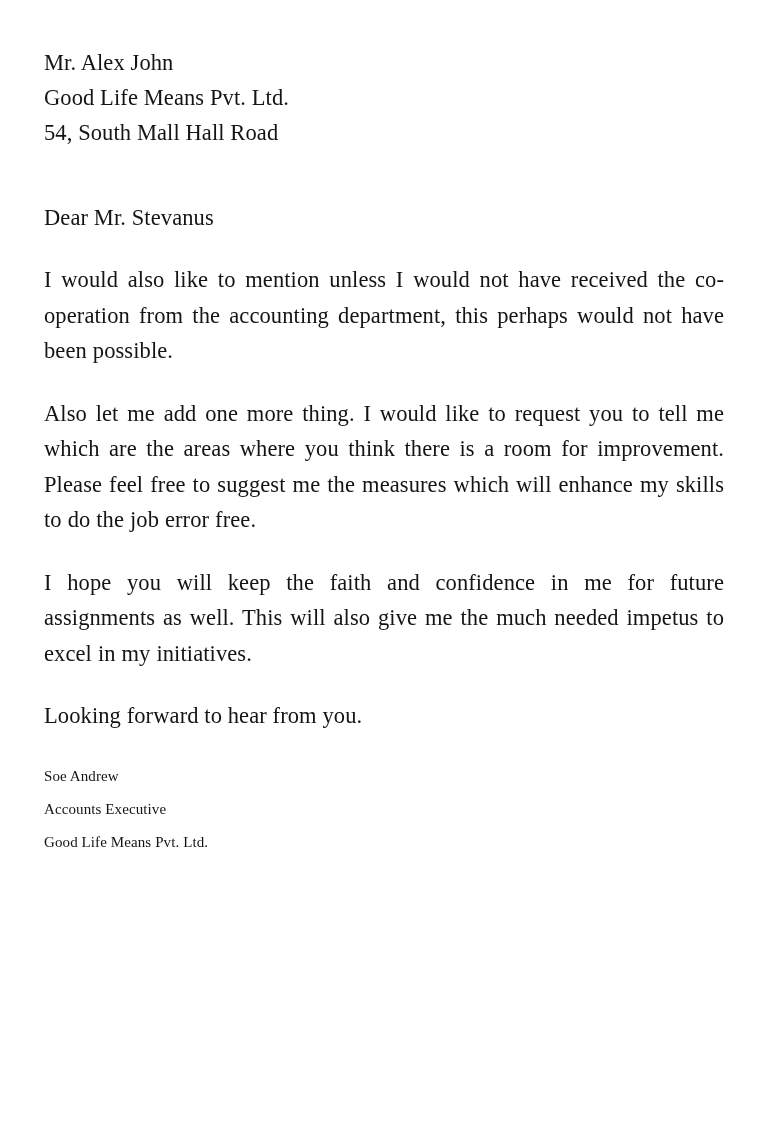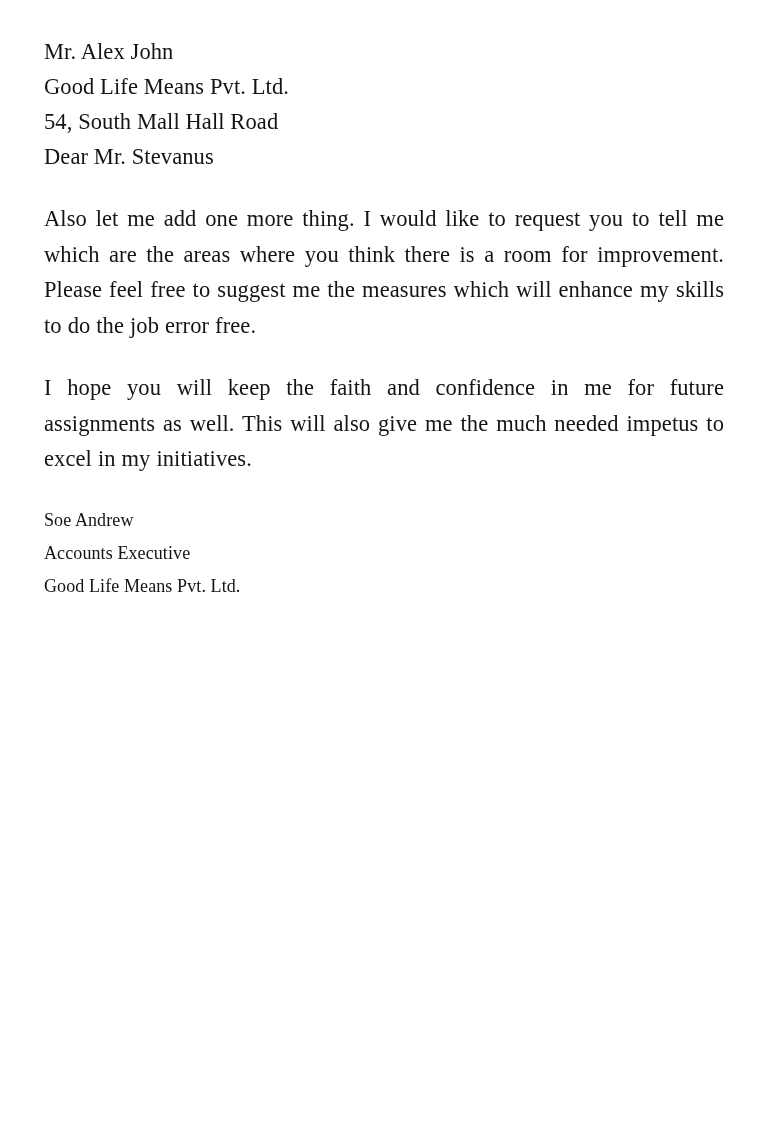--- a/index.html
+++ b/index.html
@@ -21,38 +21,39 @@
     background: #ffffff;
     box-sizing: border-box;
     padding: 34px 44px 0 44px;
     position: relative;
   }
   .letter-body {
     width: 680px;
   }
   
   .address-block {
-    margin: 0 0 0 0;
+    margin: 11px 0 0 0;
   }
   .address-line {
     font-size: 22.5px;
     line-height: 35px;
     letter-spacing: 0.1px;
     white-space: nowrap;
     font-weight: 400;
   }
   .address-line sup {
     font-size: 0.58em;
     vertical-align: super;
     line-height: 0;
   }
   
   .salutation {
     font-size: 22.5px;
     line-height: 35px;
+    margin-top: 50px;
     letter-spacing: 0.1px;
     white-space: nowrap;
   }
   
   .para {
     font-size: 22.5px;
     line-height: 35.5px;
     margin-top: 27px;
     text-align: justify;
     text-justify: inter-word;
@@ -65,43 +66,45 @@
     line-height: 35px;
     margin-top: 27px;
     letter-spacing: 0.1px;
     white-space: nowrap;
   }
   
   .signature-block {
     margin-top: 27px;
   }
   .signature-line {
-    font-size: 18px;
+    font-size: 15px;
     line-height: 33px;
     letter-spacing: 0.1px;
     white-space: nowrap;
   }
 </style>
 </head>
 <body>
 
 <div class="page">
   <div class="letter-body">
 
     <div class="address-block">
       <div class="address-line">Mr. Alex John</div>
       <div class="address-line">Good Life Means Pvt. Ltd.</div>
       <div class="address-line">54, South Mall Hall Road</div>
     </div>
 
     <div class="salutation">Dear Mr. Stevanus</div>
 
+    <p class="para">I would also like to mention unless I would not have received the co-operation from the accounting department, this perhaps would not have been possible.</p>
     <p class="para">Also let me add one more thing. I would like to request you to tell me which are the areas where you think there is a room for improvement. Please feel free to suggest me the measures which will enhance my skills to do the job error free.</p>
     <p class="para">I hope you will keep the faith and confidence in me for future assignments as well. This will also give me the much needed impetus to excel in my initiatives.</p>
 
+    <div class="closing-line">Looking forward to hear from you.</div>
 
     <div class="signature-block">
       <div class="signature-line">Soe Andrew</div>
       <div class="signature-line">Accounts Executive</div>
       <div class="signature-line">Good Life Means Pvt. Ltd.</div>
     </div>
 
   </div>
 </div>
 

